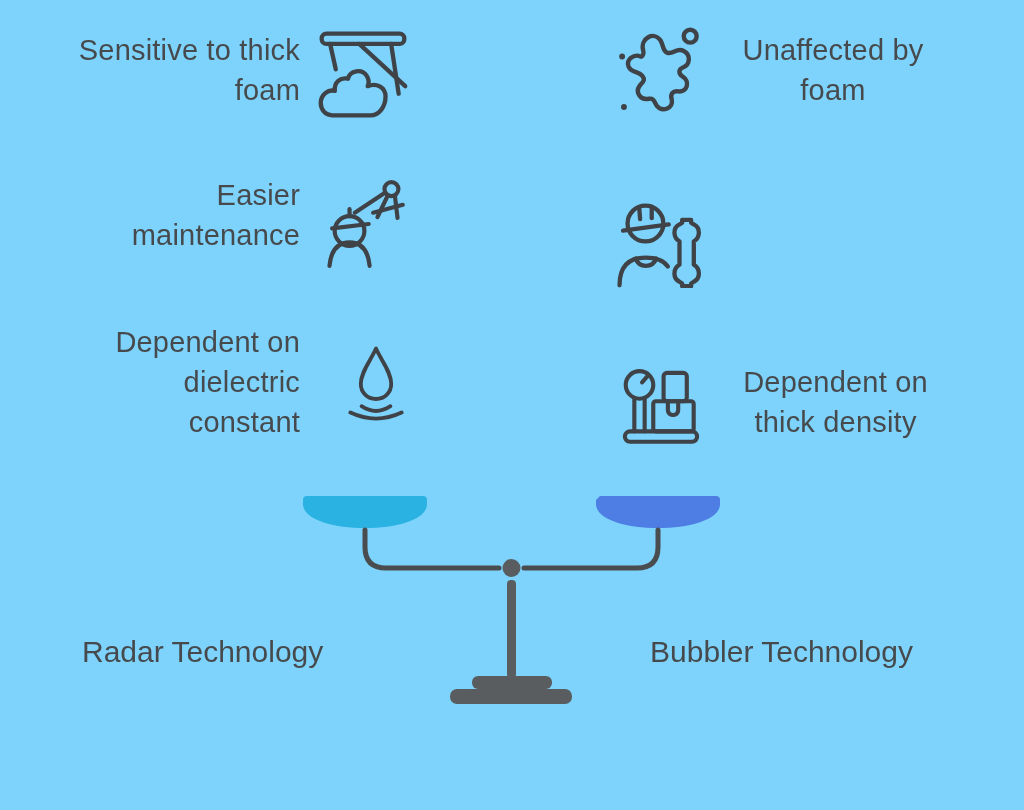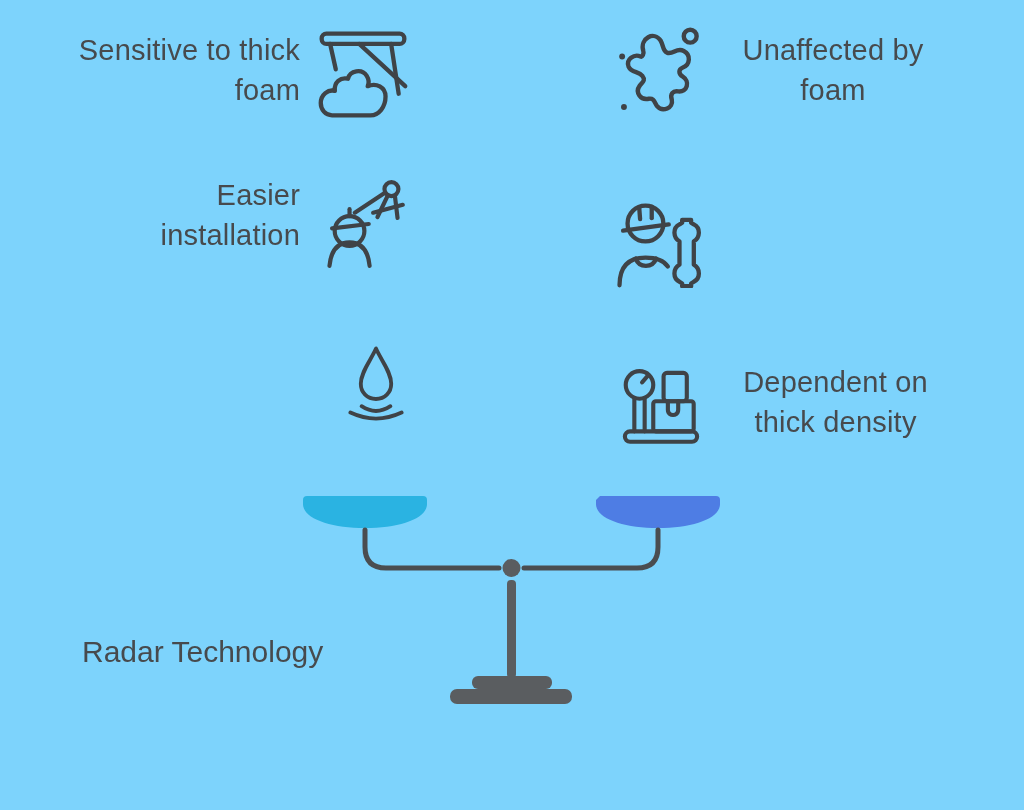--- a/index.html
+++ b/index.html
@@ -29,22 +29,23 @@
   }
   svg{display:block;}
 </style>
 </head>
 <body>
 
 <div class="stage">
 
   <div class="item-text left" style="left:32px; top:30px; width:268px;">Sensitive to thick foam</div>
 
-  <div class="item-text left" style="left:125px; top:175px; width:175px;">Easier installation</div>
+  <div class="item-text left" style="left:125px; top:175px; width:175px;">Easier maintenance</div>
 
+  <div class="item-text left" style="left:95px; top:322px; width:205px;">Dependent on dielectric constant</div>
 
   <div class="item-text right" style="left:723px; top:30px; width:220px;">Unaffected by foam</div>
 
 
   <div class="item-text right" style="left:723px; top:362px; width:225px;">Dependent on thick density</div>
 
   <svg class="icon" style="left:316px; top:28px;" width="94" height="92" viewBox="0 0 100 98" fill="none" stroke="#3f4347" stroke-width="4.6" stroke-linecap="round" stroke-linejoin="round">
     <rect x="6" y="6" width="88" height="11" rx="5"></rect>
     <line x1="15" y1="17" x2="21" y2="44"></line>
     <line x1="80" y1="17" x2="88" y2="70"></line>
@@ -109,14 +110,15 @@
 
     <circle cx="219.5" cy="78" r="9" fill="#5a5d60"></circle>
 
     <rect x="215" y="90" width="9" height="98" rx="4" fill="#5a5d60"></rect>
 
     <rect x="180" y="186" width="80" height="13" rx="6" fill="#5a5d60"></rect>
     <rect x="158" y="199" width="122" height="15" rx="7" fill="#5a5d60"></rect>
   </svg>
 
   <div class="tech-label" style="left:82px;">Radar Technology</div>
+  <div class="tech-label" style="left:650px;">Bubbler Technology</div>
 
 </div>
 
 </body></html>

